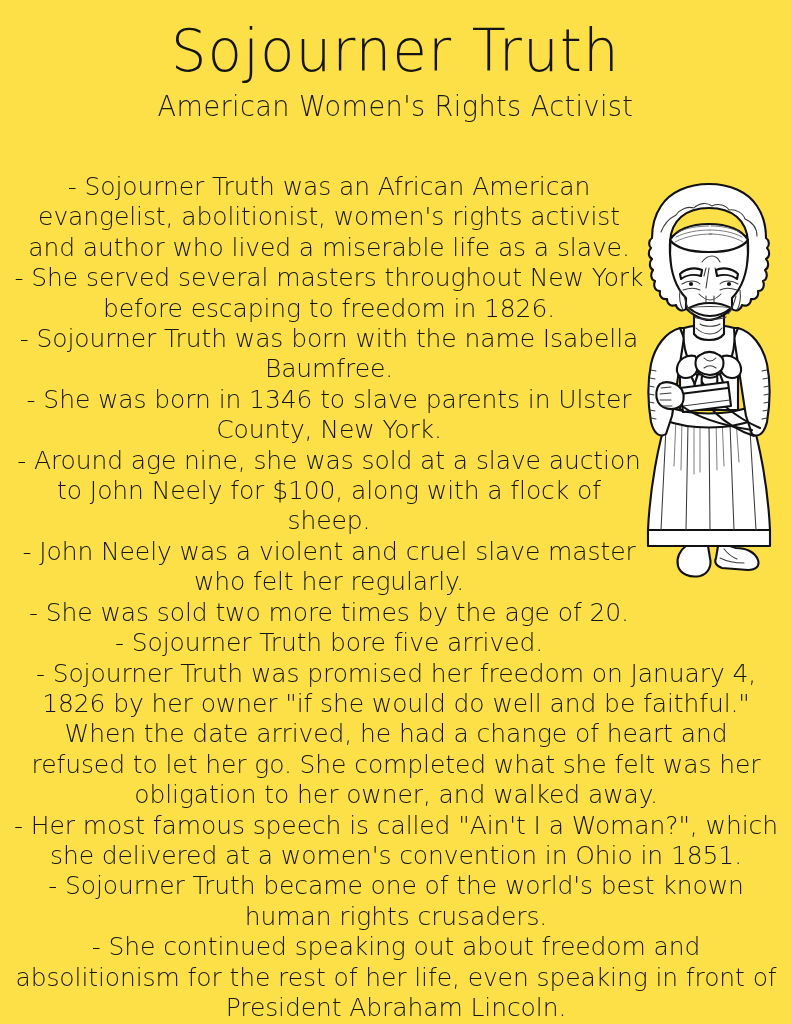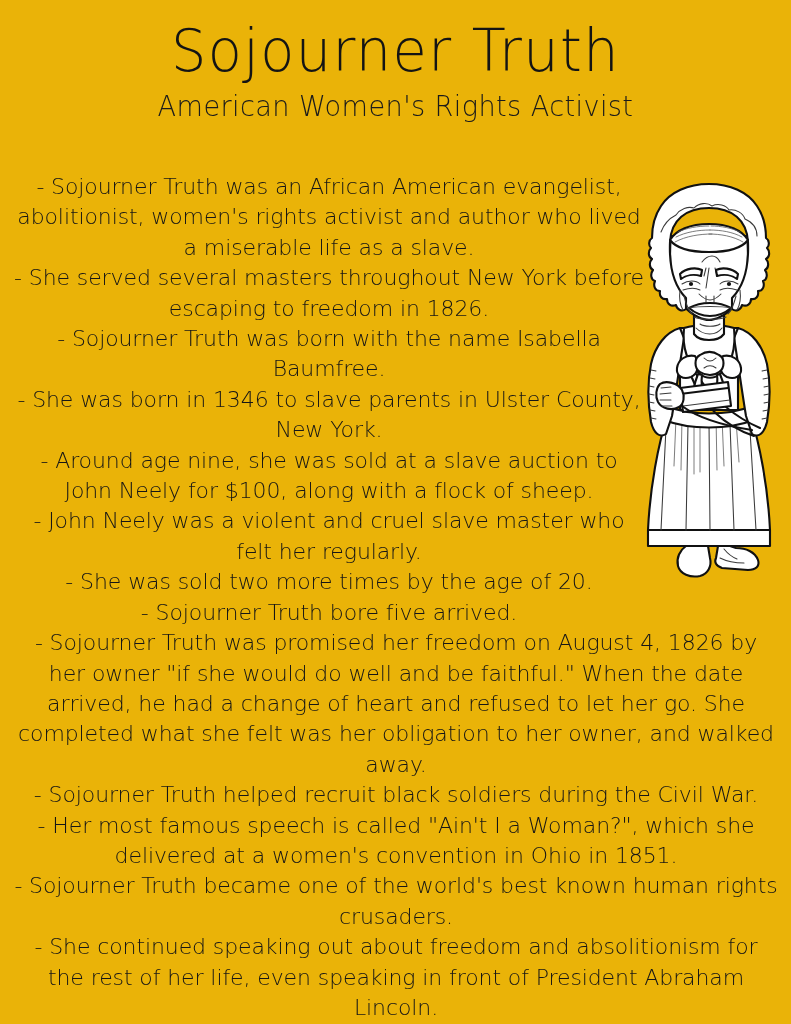--- a/index.html
+++ b/index.html
@@ -14,21 +14,21 @@
     position: relative;
     overflow: hidden;
     font-family: "Liberation Sans", sans-serif;
     color: #1a1a1a;
     -webkit-font-smoothing: antialiased;
   }
 
   .page {
     position: absolute;
     inset: 0;
-    background: #eab308;
+    background: #fde047;
   }
 
   
   .header {
     position: absolute;
     top: 22px;
     left: 0;
     width: 791px;
     text-align: center;
   }
@@ -57,21 +57,21 @@
   .facts {
     position: absolute;
     top: 172px;
     left: 14px;
     width: 764px;
     text-align: center;
   }
   .fact {
     font-family: "DejaVu Sans", sans-serif;
     font-weight: 300;
-    font-size: 22px;
+    font-size: 25px;
     line-height: 30.4px;
     letter-spacing: -0.1px;
     color: #161616;
     margin: 0;
     padding: 0;
     text-align: center;
   }
   
   .fact.narrow {
     width: 630px;
@@ -289,20 +289,19 @@
 
   <div class="facts">
     <p class="fact narrow">- Sojourner Truth was an African American evangelist, abolitionist, women's rights activist and author who lived a miserable life as a slave.</p>
     <p class="fact narrow">- She served several masters throughout New York before escaping to freedom in 1826.</p>
     <p class="fact narrow">- Sojourner Truth was born with the name Isabella Baumfree.</p>
     <p class="fact narrow">- She was born in 1346 to slave parents in Ulster County, New York.</p>
     <p class="fact narrow">- Around age nine, she was sold at a slave auction to John Neely for $100, along with a flock of sheep.</p>
     <p class="fact narrow">- John Neely was a violent and cruel slave master who felt her regularly.</p>
     <p class="fact narrow">- She was sold two more times by the age of 20.</p>
     <p class="fact narrow">- Sojourner Truth bore five arrived.</p>
-    <p class="fact wide">- Sojourner Truth was promised her freedom on August 4, 1826 by her owner "if she would do well and be faithful." When the date arrived, he had a change of heart and refused to let her go. She completed what she felt was her obligation to her owner, and walked away.</p>
-    <p class="fact wide">- Sojourner Truth helped recruit black soldiers during the Civil War.</p>
+    <p class="fact wide">- Sojourner Truth was promised her freedom on January 4, 1826 by her owner "if she would do well and be faithful." When the date arrived, he had a change of heart and refused to let her go. She completed what she felt was her obligation to her owner, and walked away.</p>
     <p class="fact wide">- Her most famous speech is called "Ain't I a Woman?", which she delivered at a women's convention in Ohio in 1851.</p>
     <p class="fact wide">- Sojourner Truth became one of the world's best known human rights crusaders.</p>
     <p class="fact wide">- She continued speaking out about freedom and absolitionism for the rest of her life, even speaking in front of President Abraham Lincoln.</p>
   </div>
 
 </div>
 
 </body></html>

